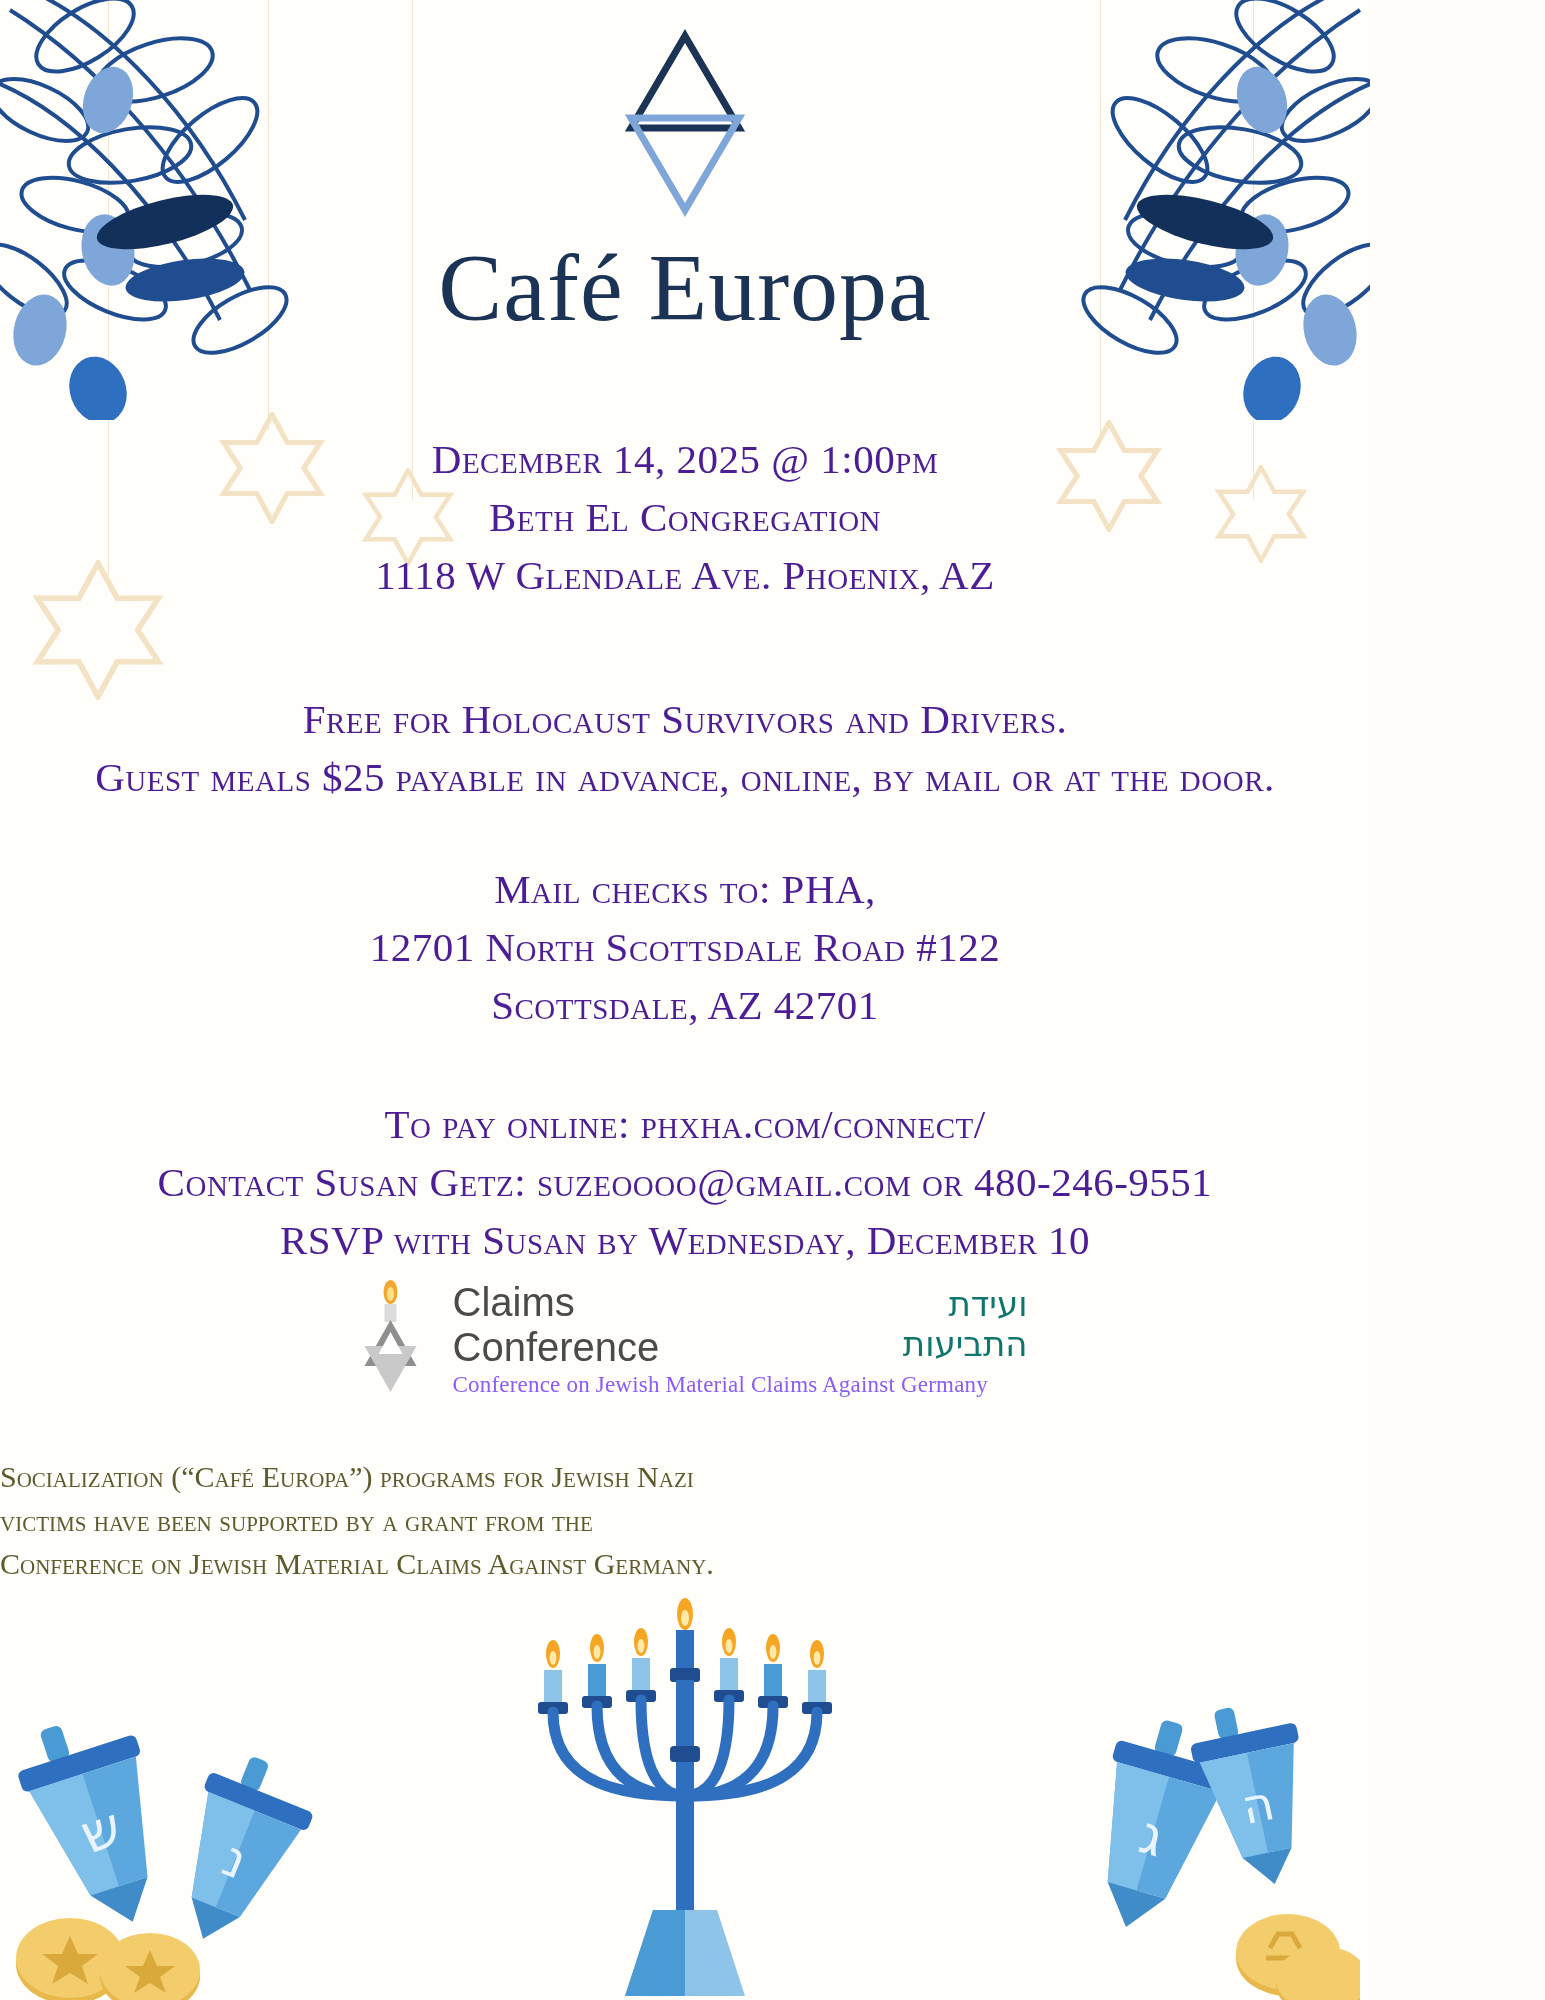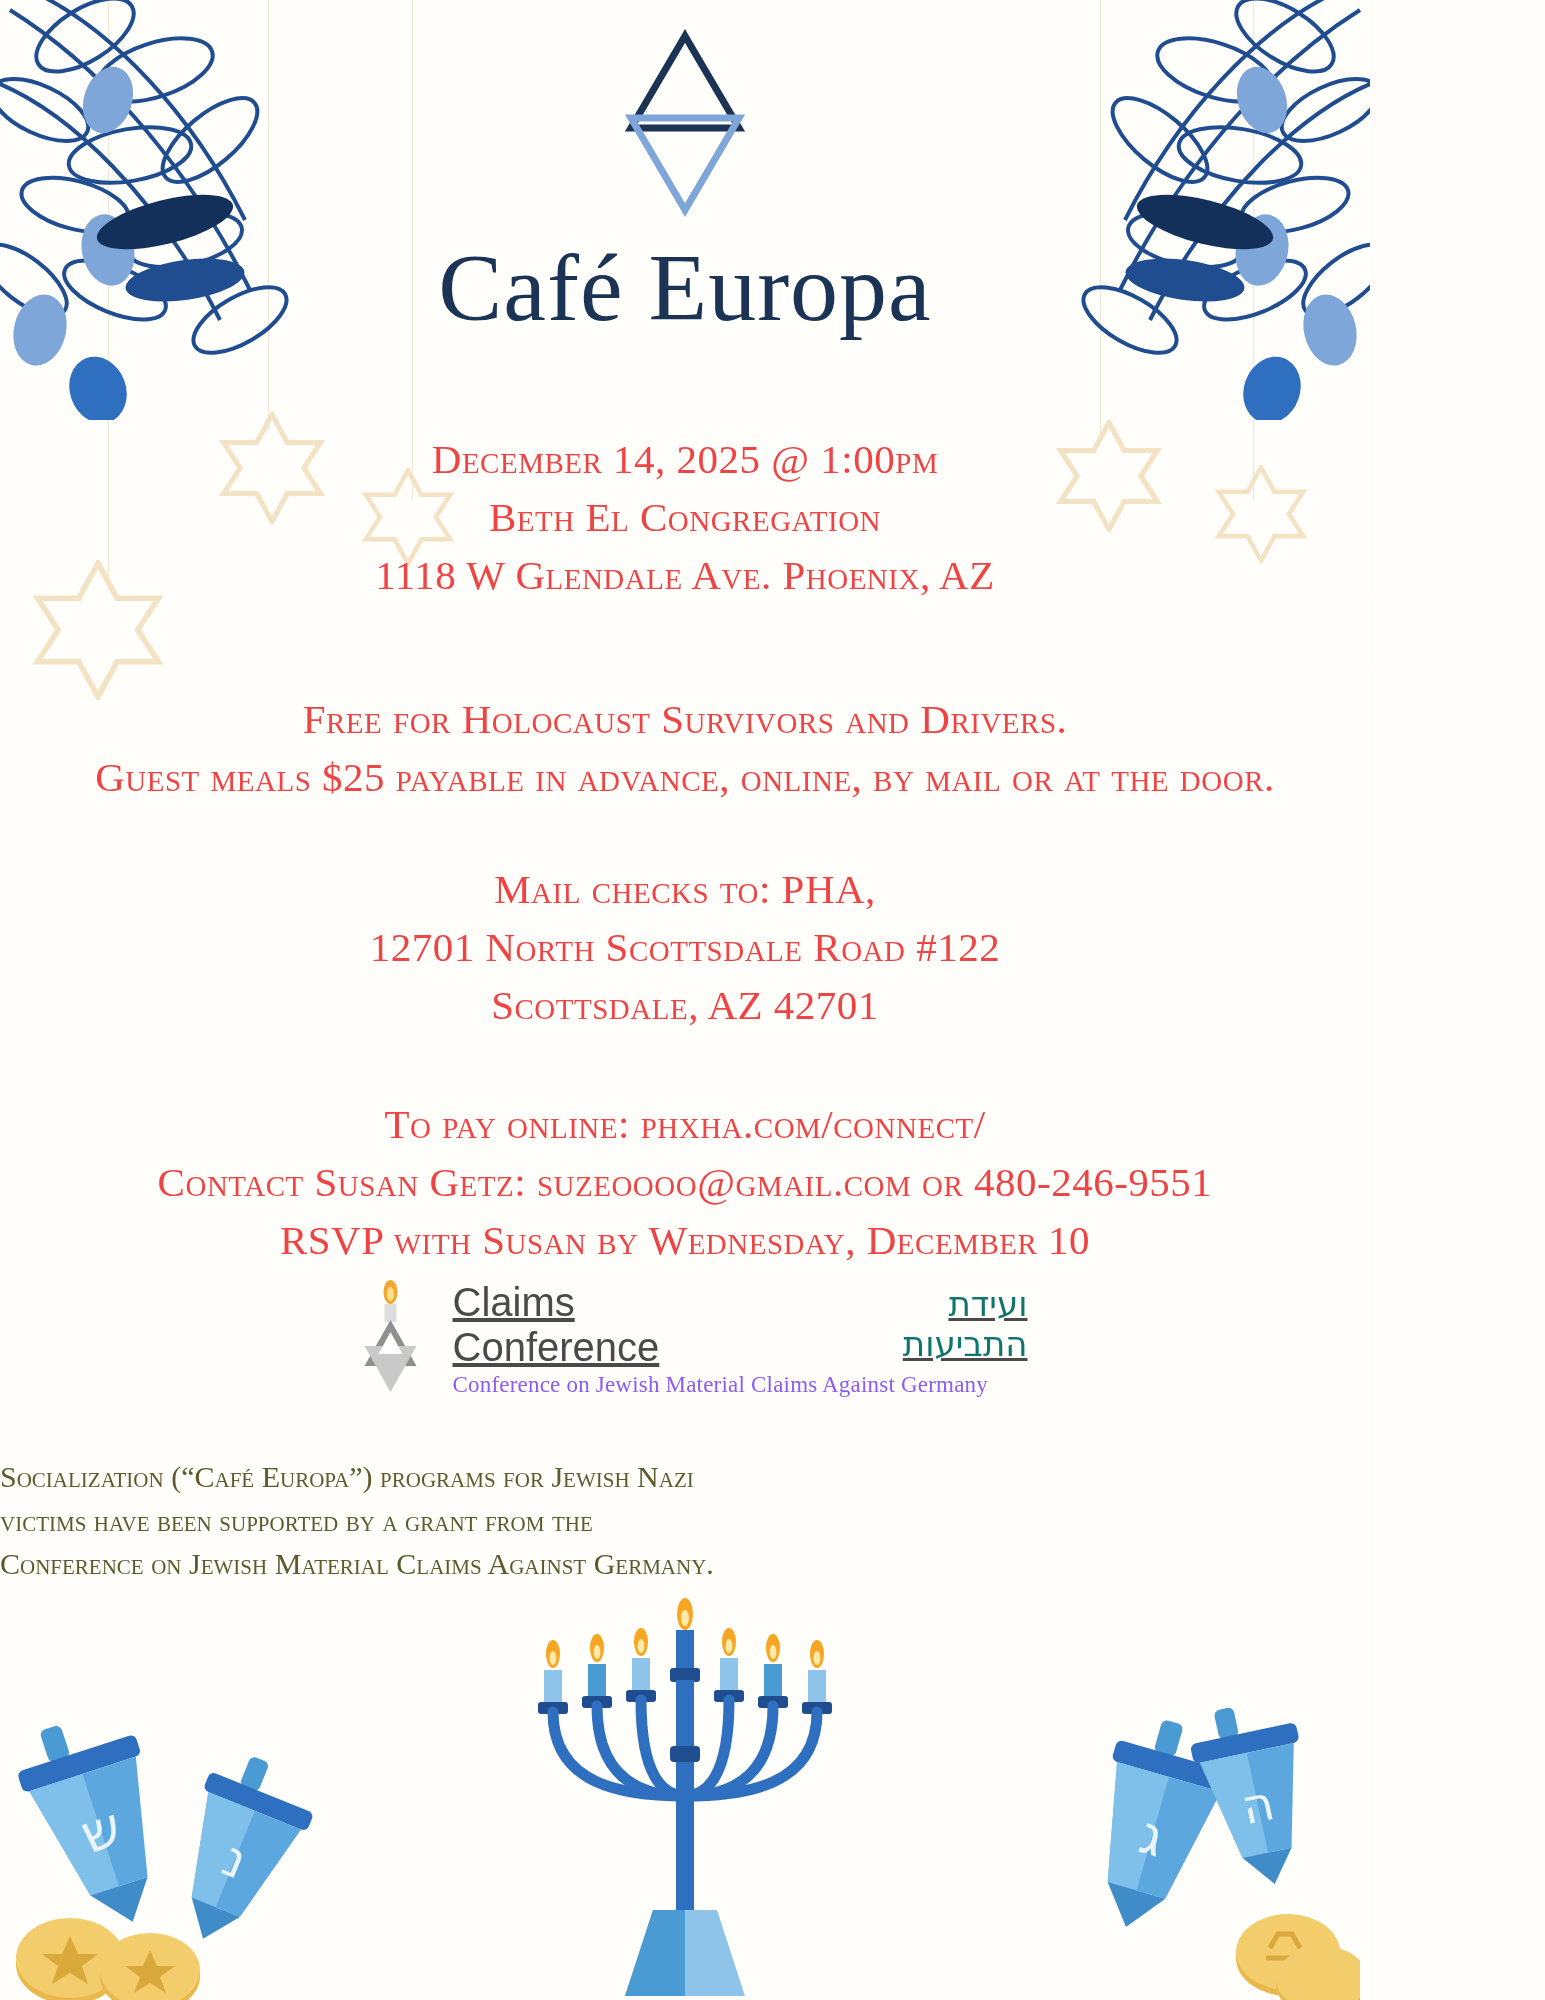--- a/index.html
+++ b/index.html
@@ -66,21 +66,21 @@
     letter-spacing: 1px;
     line-height: 1;
   }
 
   
   .block {
     position: absolute;
     left: 0;
     width: 100%;
     text-align: center;
-    color: #ef4444;
+    color: #4c1d95;
     font-family: "Liberation Serif", serif;
     font-variant: small-caps;
     letter-spacing: 0.5px;
   }
   .block div { white-space: nowrap; }
 
   .block-when {
     top: 430px;
     font-size: 41px;
     line-height: 1.42;
@@ -114,21 +114,20 @@
   .logo-mark { position: relative; width: 96px; height: 118px; }
   .logo-text { display: flex; flex-direction: column; }
   .logo-line1 {
     display: flex;
     align-items: baseline;
     gap: 26px;
     font-family: "Liberation Sans", sans-serif;
     font-size: 40px;
     color: #4a4a4a;
     font-weight: 400;
-    text-decoration: underline;
   }
   .logo-hebrew {
     font-family: "DejaVu Sans", sans-serif;
     font-size: 34px;
     color: #0f766e;
     direction: rtl;
   }
   .logo-line2 {
     font-family: "Liberation Serif", serif;
     font-size: 23px;

